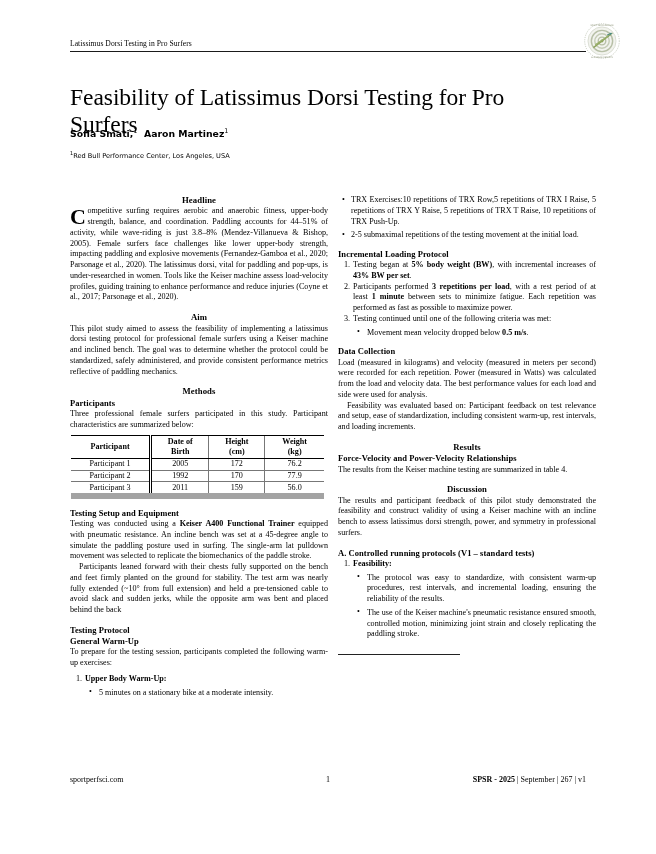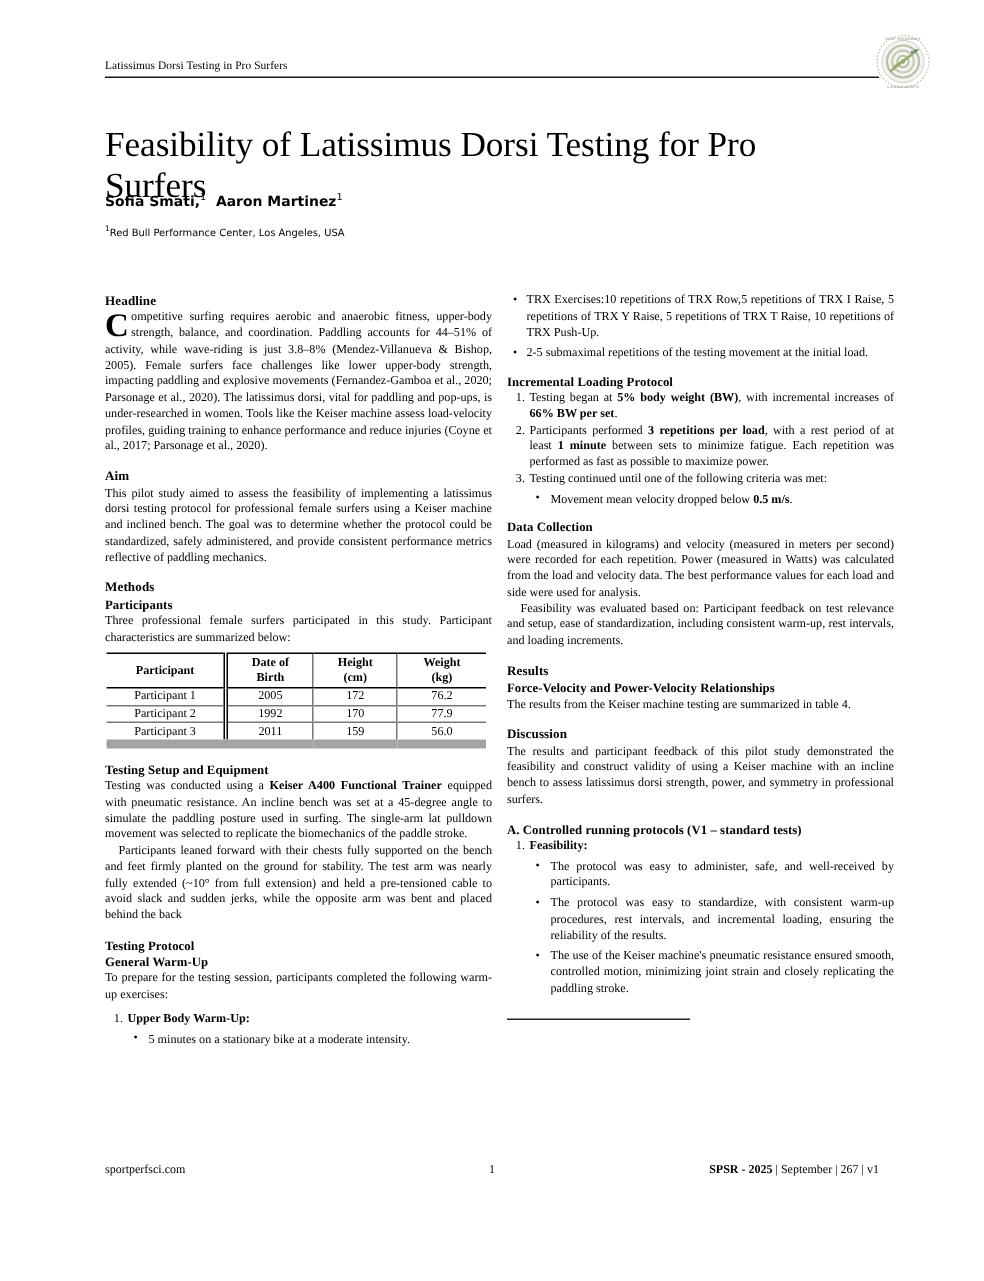--- a/index.html
+++ b/index.html
@@ -94,21 +94,21 @@
     text-align: justify;
   }
   .col-left  { left: 70px; }
   .col-right { left: 338px; }
 
   h2.sec {
     font-size: 8.7px;
     font-weight: bold;
     margin: 0 0 1px 0;
     line-height: 1.2;
-    text-align: left;
+    text-align: center;
     letter-spacing: 0.1px;
   }
   h3.sub {
     font-size: 8.5px;
     font-weight: bold;
     margin: 0 0 1px 0;
     line-height: 1.2;
     text-align: left;
     letter-spacing: 0.05px;
   }
@@ -329,21 +329,21 @@
   <div class="col col-right">
 
     <ul class="bul">
       <li>TRX Exercises:10 repetitions of TRX Row,5 repetitions of TRX I Raise, 5 repetitions of TRX Y Raise, 5 repetitions of TRX T Raise, 10 repetitions of TRX Push-Up.</li>
       <li>2-5 submaximal repetitions of the testing movement at the initial load.</li>
     </ul>
 
     <div class="sp-sm"></div>
     <h3 class="sub">Incremental Loading Protocol</h3>
     <ol class="num">
-      <li><span>Testing began at </span><b>5% body weight (BW)</b><span>, with incremental increases of </span><b>66% BW per set</b><span>.</span></li>
+      <li><span>Testing began at </span><b>5% body weight (BW)</b><span>, with incremental increases of </span><b>43% BW per set</b><span>.</span></li>
       <li><span>Participants performed </span><b>3 repetitions per load</b><span>, with a rest period of at least </span><b>1 minute</b><span> between sets to minimize fatigue. Each repetition was performed as fast as possible to maximize power.</span></li>
       <li><span>Testing continued until one of the following criteria was met:</span>
         <ul class="bul">
           <li><span>Movement mean velocity dropped below </span><b>0.5 m/s</b><span>.</span></li>
         </ul>
       </li>
     </ol>
 
     <div class="sp-sm"></div>
     <h3 class="sub">Data Collection</h3>
@@ -358,21 +358,20 @@
     <div class="sp"></div>
     <h2 class="sec">Discussion</h2>
     <p class="para">The results and participant feedback of this pilot study demonstrated the feasibility and construct validity of using a Keiser machine with an incline bench to assess latissimus dorsi strength, power, and symmetry in professional surfers.</p>
 
     <div class="sp"></div>
     <h3 class="sub">A. Controlled running protocols (V1 – standard tests)</h3>
     <ol class="num">
       <li>
         <b>Feasibility:</b>
         <ul class="bul">
-          <li>The protocol was easy to administer, safe, and well-received by participants.</li>
           <li>The protocol was easy to standardize, with consistent warm-up procedures, rest intervals, and incremental loading, ensuring the reliability of the results.</li>
           <li>The use of the Keiser machine's pneumatic resistance ensured smooth, controlled motion, minimizing joint strain and closely replicating the paddling stroke.</li>
         </ul>
       </li>
     </ol>
 
     <div class="fnrule"></div>
 
   </div>
 

